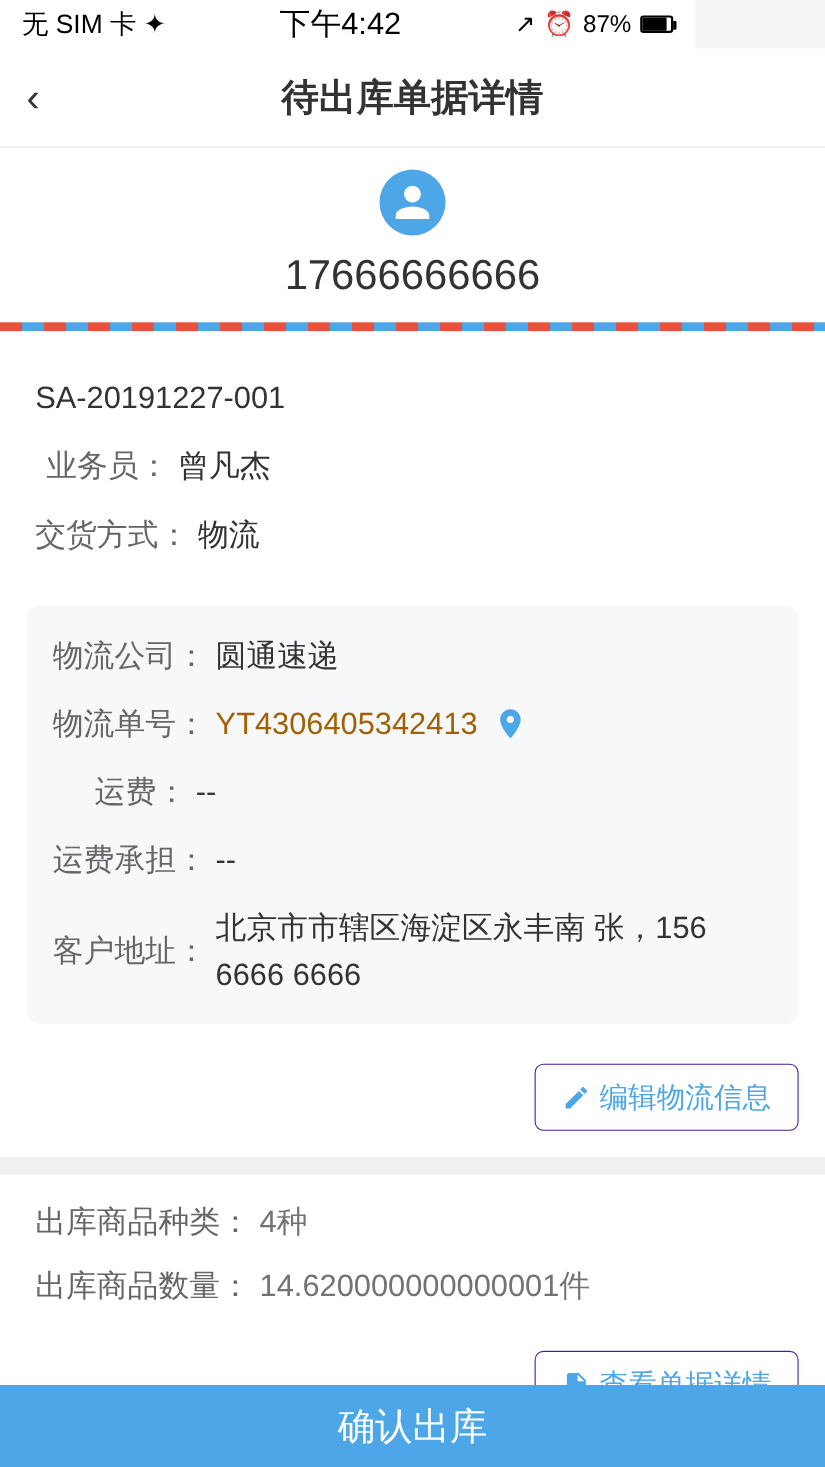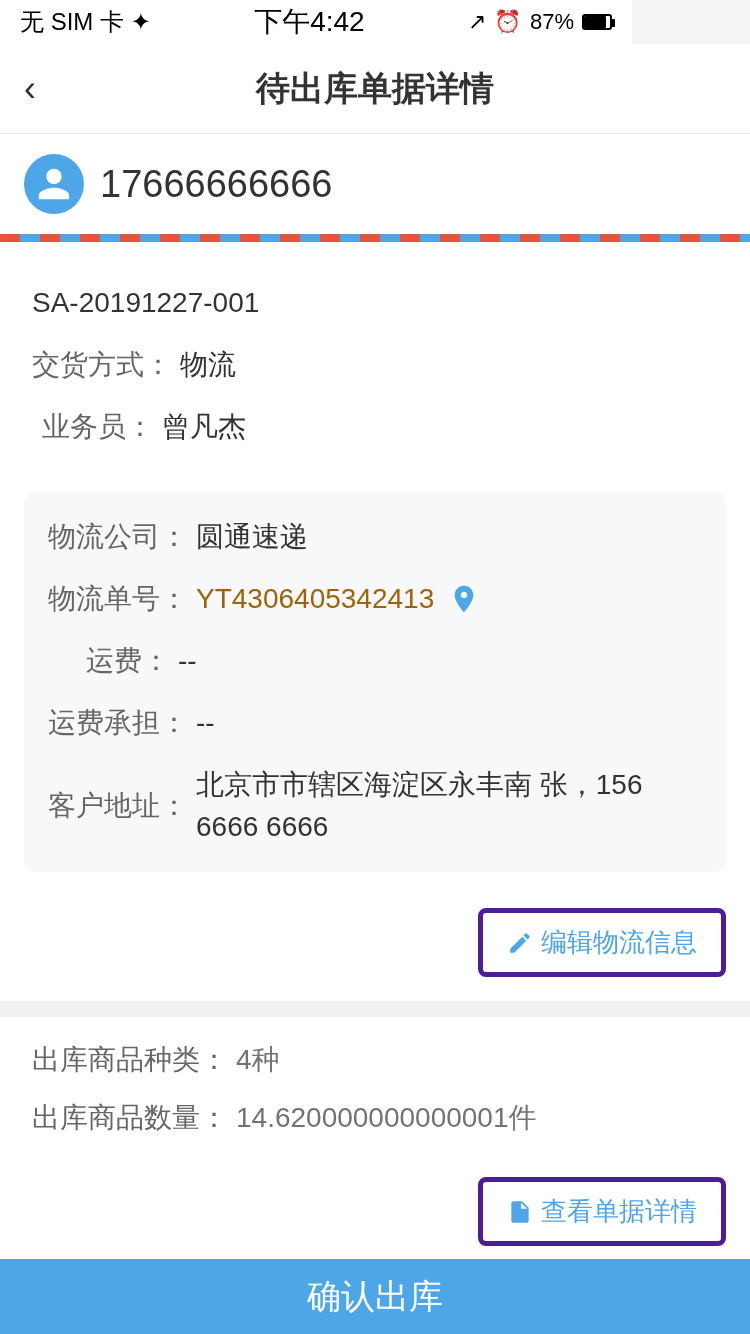--- a/index.html
+++ b/index.html
@@ -57,20 +57,21 @@
     }
 
     
     .user-header {
       background: #fff;
       padding: 20px 24px;
       display: flex;
       align-items: center;
       gap: 16px;
       margin-bottom: 0;
+      flex-direction: column;
     }
     .user-avatar {
       width: 60px;
       height: 60px;
       border-radius: 50%;
       background: #4da6e8;
       display: flex;
       align-items: center;
       justify-content: center;
     }
@@ -165,21 +166,21 @@
 
     
     .edit-logistics-btn {
       display: flex;
       align-items: center;
       justify-content: flex-end;
       padding: 16px 24px 24px 24px;
       background: #fff;
     }
     .btn-outline {
-      border: 5px solid #4c1d95;
+      border: 1px solid #4c1d95;
       border-radius: 8px;
       padding: 12px 24px;
       color: #4da6e8;
       font-size: 26px;
       display: flex;
       align-items: center;
       gap: 8px;
       background: white;
       cursor: pointer;
     }
@@ -286,26 +287,26 @@
     <div class="user-phone">17666666666</div>
   </div>
 
   <div class="dashed-divider"></div>
 
   <div class="info-section">
     <div class="info-row">
       <span class="info-value">SA-20191227-001</span>
     </div>
     <div class="info-row">
+      <span class="info-label">业务员：</span>
+      <span class="info-value">曾凡杰</span>
+    </div>
+    <div class="info-row">
       <span class="info-label">交货方式：</span>
       <span class="info-value">物流</span>
-    </div>
-    <div class="info-row">
-      <span class="info-label">业务员：</span>
-      <span class="info-value">曾凡杰</span>
     </div>
   </div>
 
   <div class="logistics-card">
     <div class="logistics-row">
       <span class="logistics-label">物流公司：</span>
       <span class="logistics-value">圆通速递</span>
     </div>
     <div class="logistics-row">
       <span class="logistics-label">物流单号：</span>

